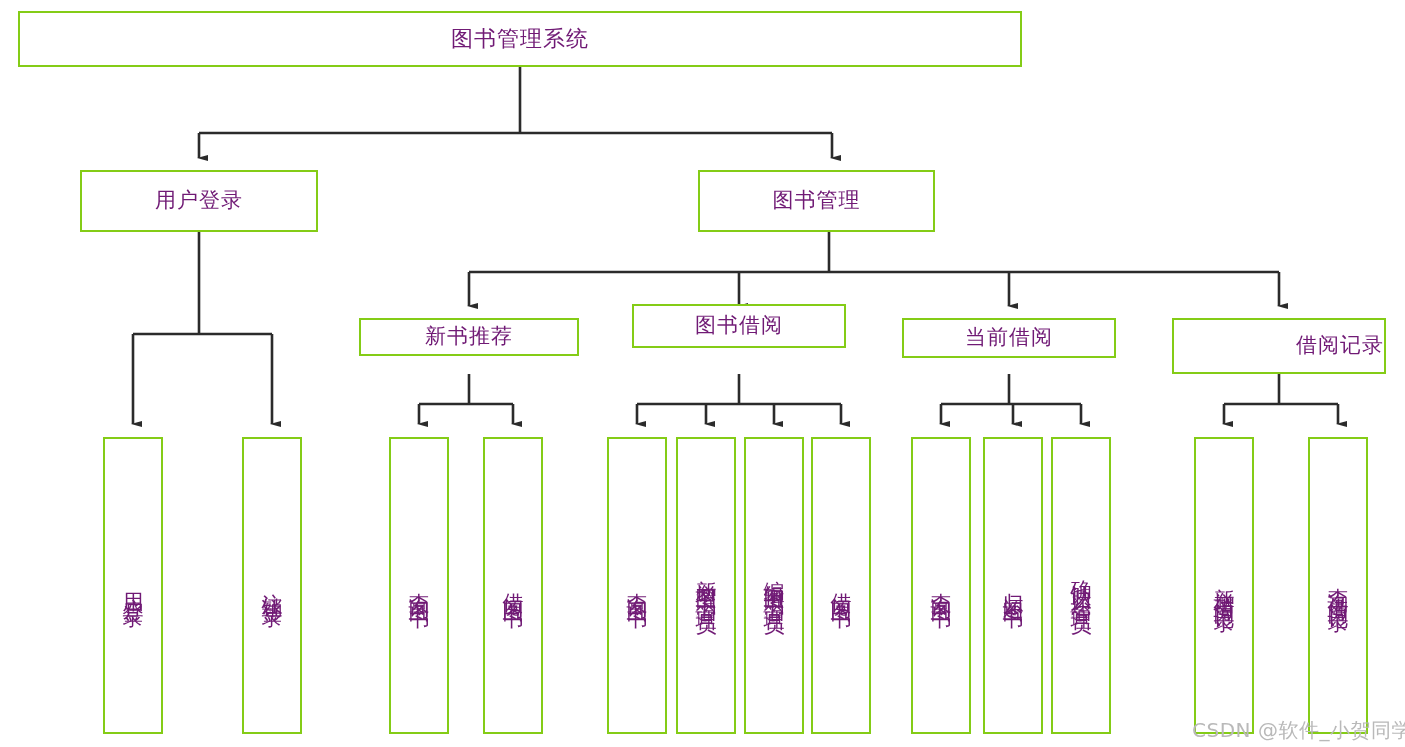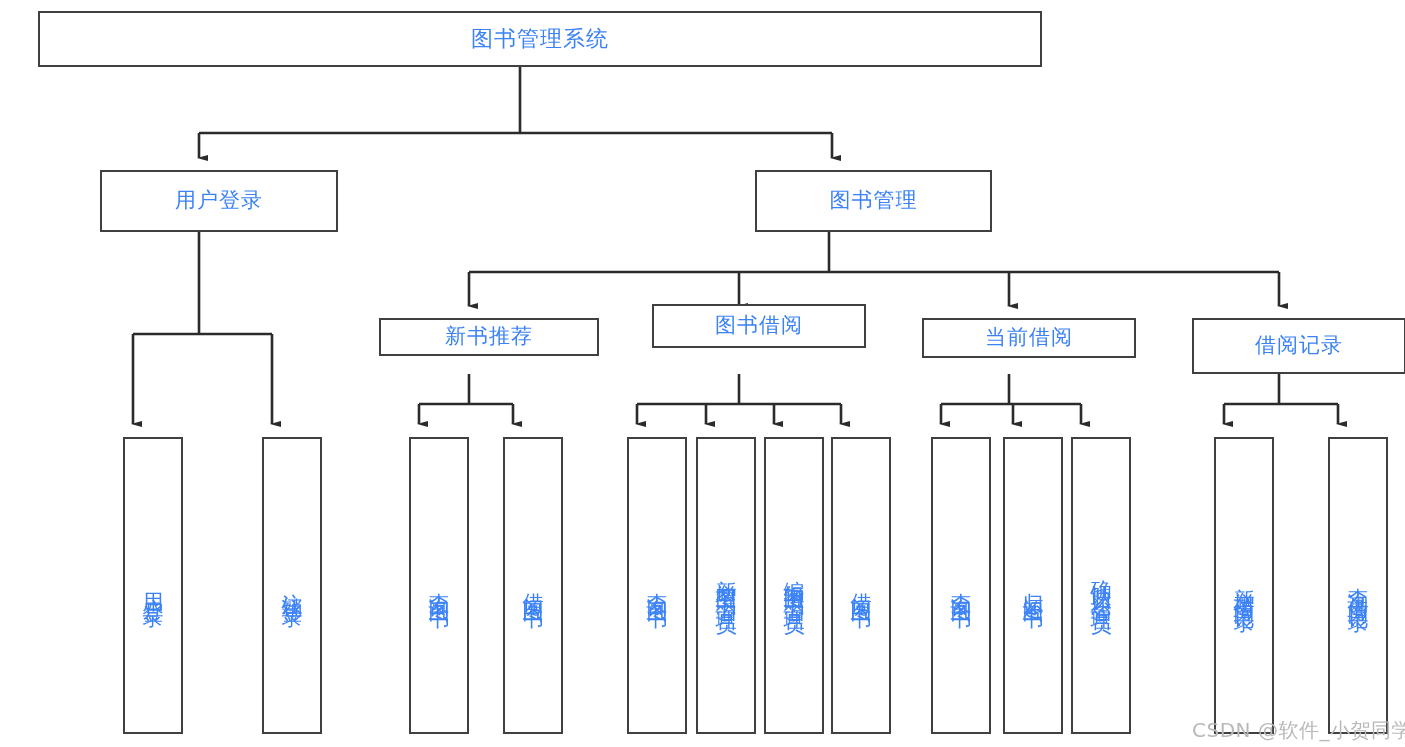--- a/index.html
+++ b/index.html
@@ -22,27 +22,26 @@
     position: absolute;
     left: 0;
     top: 0;
     width: 1405px;
     height: 747px;
     pointer-events: none;
   }
   .node {
     position: absolute;
     box-sizing: border-box;
-    border: 2px solid #404040;
+    border: 2px solid #84cc16;
     background: #ffffff;
     display: flex;
     align-items: center;
     justify-content: center;
-    color: #3b82f6;
-    margin-left: 20px;
+    color: #701a75;
   }
   .node.h {
     
     font-size: 21px;
     letter-spacing: 1px;
     line-height: 1.2;
   }
   .node.root {
     font-size: 22px;
   }
@@ -125,34 +124,34 @@
     </g>
   </svg>
 
   <div class="node h root" style="left:18px; top:11px; width:1004px; height:56px;">
     <span>图书管理系统</span>
   </div>
 
   <div class="node h" style="left:80px; top:170px; width:238px; height:62px;">
     <span>用户登录</span>
   </div>
-  <div class="node h" style="left:735px; top:170px; width:237px; height:62px;">
+  <div class="node h" style="left:698px; top:170px; width:237px; height:62px;">
     <span>图书管理</span>
   </div>
 
   <div class="node h" style="left:359px; top:318px; width:220px; height:38px;">
     <span>新书推荐</span>
   </div>
   <div class="node h" style="left:632px; top:304px; width:214px; height:44px;">
     <span>图书借阅</span>
   </div>
   <div class="node h" style="left:902px; top:318px; width:214px; height:40px;">
     <span>当前借阅</span>
   </div>
-  <div class="node h" style="left:1172px; top:318px; width:214px; height:56px;">
+  <div class="node h" style="left:1172px; top:318px; width:214px; height:56px;justify-content:flex-end;">
     <span>借阅记录</span>
   </div>
 
   <div class="node v" style="left:103px; top:437px; width:60px; height:297px;">
     <span class="vtext">用户登录</span>
   </div>
   <div class="node v" style="left:242px; top:437px; width:60px; height:297px;">
     <span class="vtext">注销登录</span>
   </div>
 

